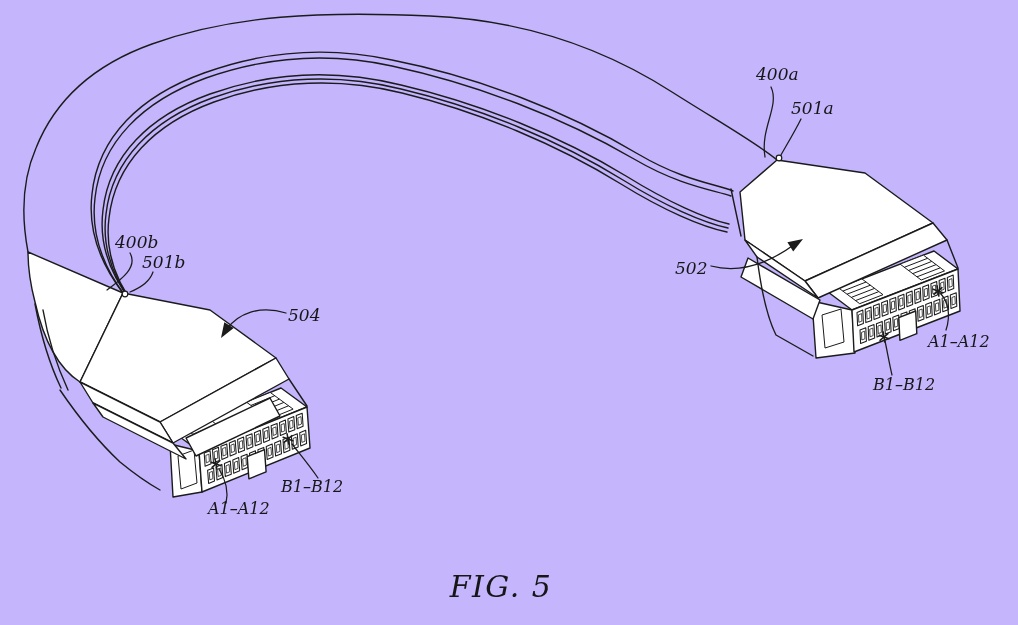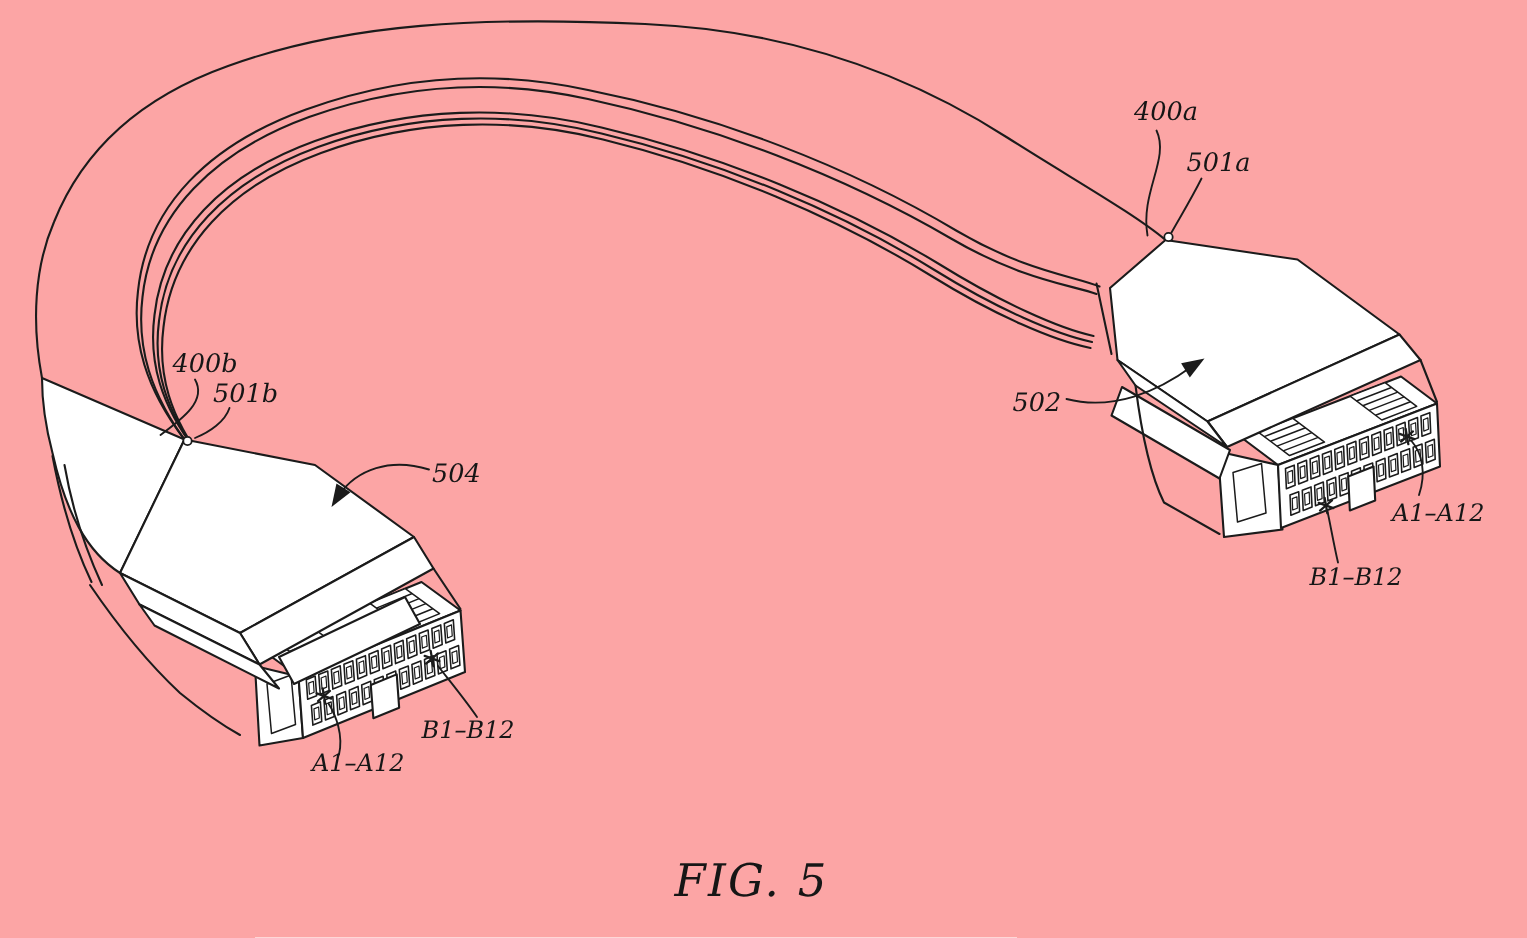--- a/index.html
+++ b/index.html
@@ -1,16 +1,16 @@
 <!DOCTYPE html>
 <html><head>
 <meta charset="utf-8">
 <style>
   html,body{margin:0;padding:0;background:#ffffff;}
-  .stage{width:1018px;height:625px;position:relative;background:#fca5a5;overflow:hidden;}
+  .stage{width:1018px;height:625px;position:relative;background:#c4b5fd;overflow:hidden;}
   svg{display:block;}
   .ln{fill:none;stroke:#1b1b1b;stroke-width:1.4;stroke-linecap:round;stroke-linejoin:round;}
   .face{fill:#ffffff;stroke:#1b1b1b;stroke-width:1.4;stroke-linejoin:round;}
   .thin{fill:none;stroke:#1b1b1b;stroke-width:1;stroke-linejoin:round;}
   .thinf{fill:#ffffff;stroke:#1b1b1b;stroke-width:1;stroke-linejoin:round;}
   .pin-outer{fill:#ffffff;stroke:#1b1b1b;stroke-width:1.05;stroke-linejoin:round;}
   .pin-inner{fill:none;stroke:#1b1b1b;stroke-width:0.8;stroke-linejoin:round;}
   .lead{fill:none;stroke:#1b1b1b;stroke-width:1.25;stroke-linecap:round;}
   .arrow{fill:#1b1b1b;stroke:none;}
   .star{stroke:#1b1b1b;stroke-width:1.5;stroke-linecap:round;}

